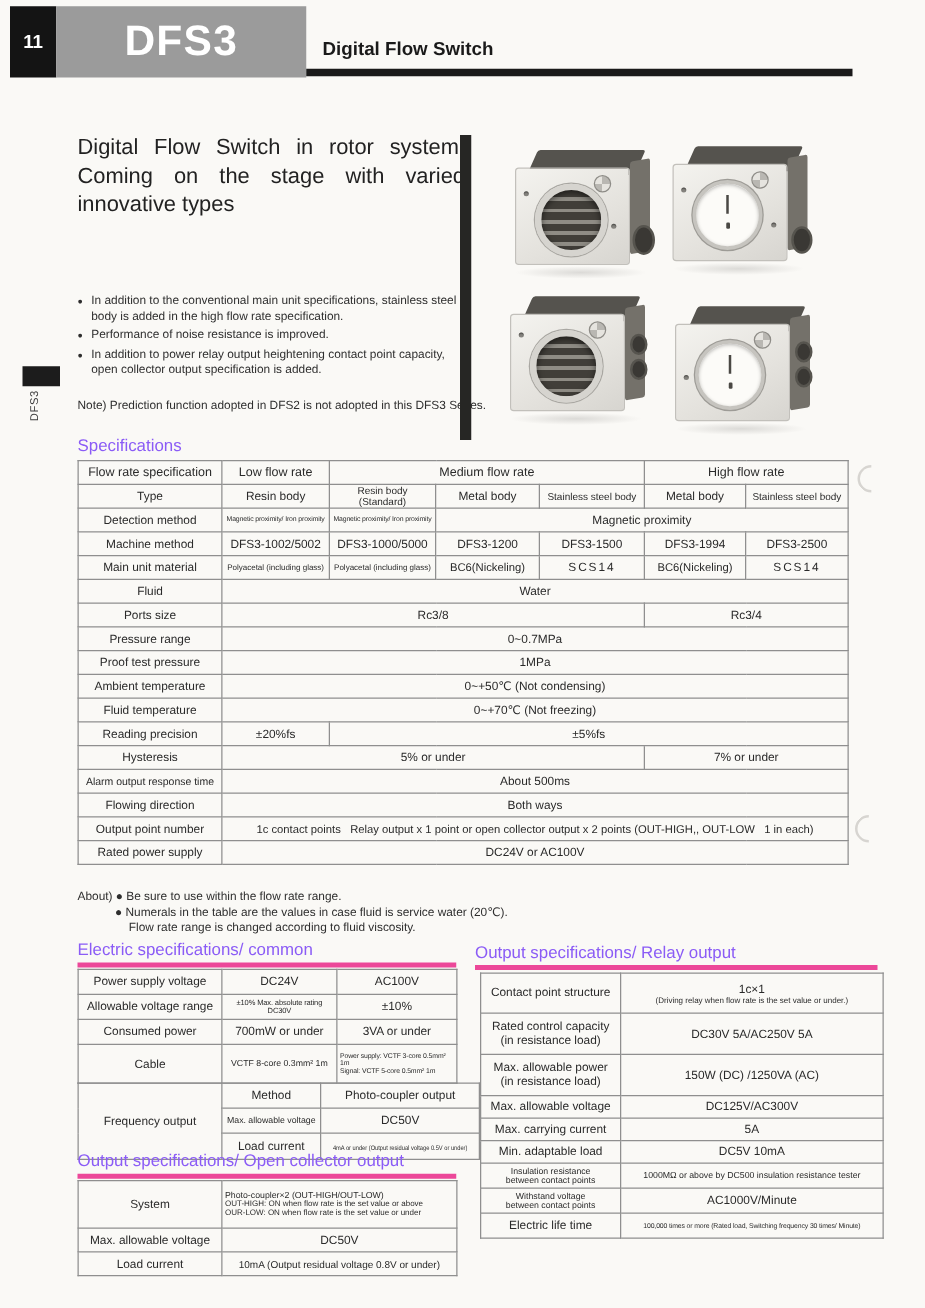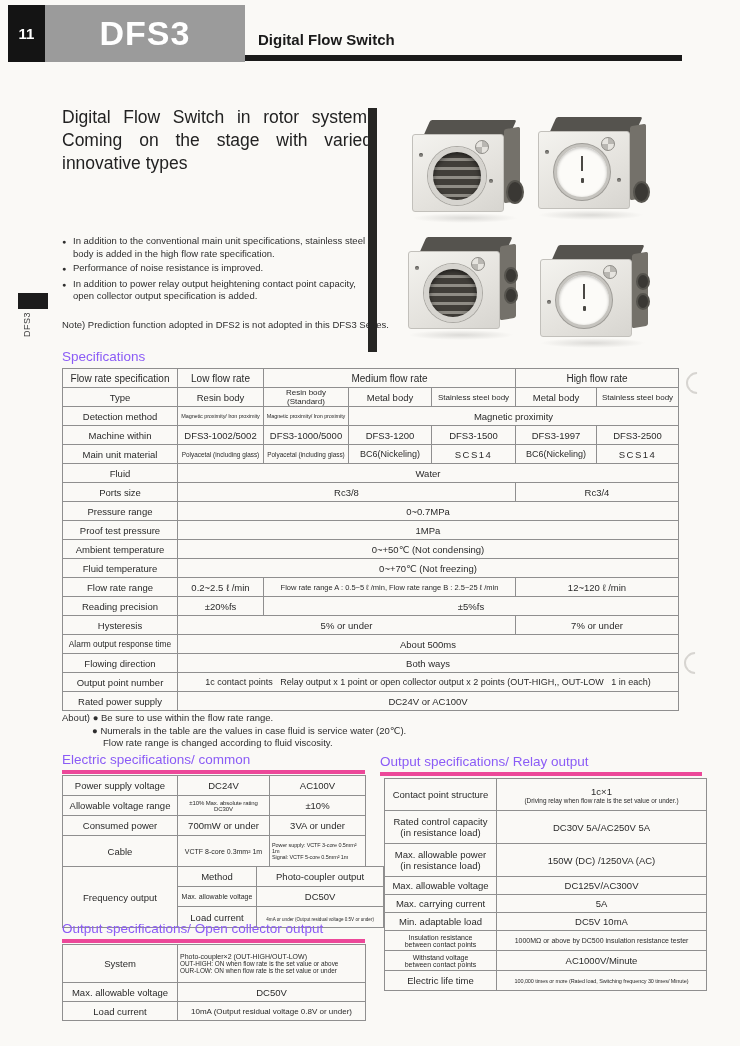--- a/index.html
+++ b/index.html
@@ -222,26 +222,26 @@
     <td>Metal body</td>
     <td class="t8">Stainless steel body</td>
   </tr>
   <tr>
     <td>Detection method</td>
     <td class="t55">Magnetic proximity/ Iron proximity</td>
     <td class="t55">Magnetic proximity/ Iron proximity</td>
     <td colspan="4">Magnetic proximity</td>
   </tr>
   <tr>
-    <td>Machine within</td>
+    <td>Machine method</td>
     <td>DFS3-1002/5002</td>
     <td>DFS3-1000/5000</td>
     <td>DFS3-1200</td>
     <td>DFS3-1500</td>
-    <td>DFS3-1997</td>
+    <td>DFS3-1994</td>
     <td>DFS3-2500</td>
   </tr>
   <tr>
     <td>Main unit material</td>
     <td class="t65">Polyacetal (including glass)</td>
     <td class="t65">Polyacetal (including glass)</td>
     <td class="t9">BC6(Nickeling)</td>
     <td class="ls1">SCS14</td>
     <td class="t9">BC6(Nickeling)</td>
     <td class="ls1">SCS14</td>
@@ -263,26 +263,20 @@
     <td>Proof test pressure</td>
     <td colspan="6">1MPa</td>
   </tr>
   <tr>
     <td>Ambient temperature</td>
     <td colspan="6">0~+50℃ (Not condensing)</td>
   </tr>
   <tr>
     <td>Fluid temperature</td>
     <td colspan="6">0~+70℃ (Not freezing)</td>
-  </tr>
-  <tr>
-    <td>Flow rate range</td>
-    <td>0.2~2.5 ℓ /min</td>
-    <td class="t75" colspan="3">Flow rate range A : 0.5~5 ℓ /min,  Flow rate range B : 2.5~25 ℓ /min</td>
-    <td colspan="2">12~120 ℓ /min</td>
   </tr>
   <tr>
     <td>Reading precision</td>
     <td>±20%fs</td>
     <td colspan="5">±5%fs</td>
   </tr>
   <tr>
     <td>Hysteresis</td>
     <td colspan="4">5% or under</td>
     <td colspan="2">7% or under</td>

